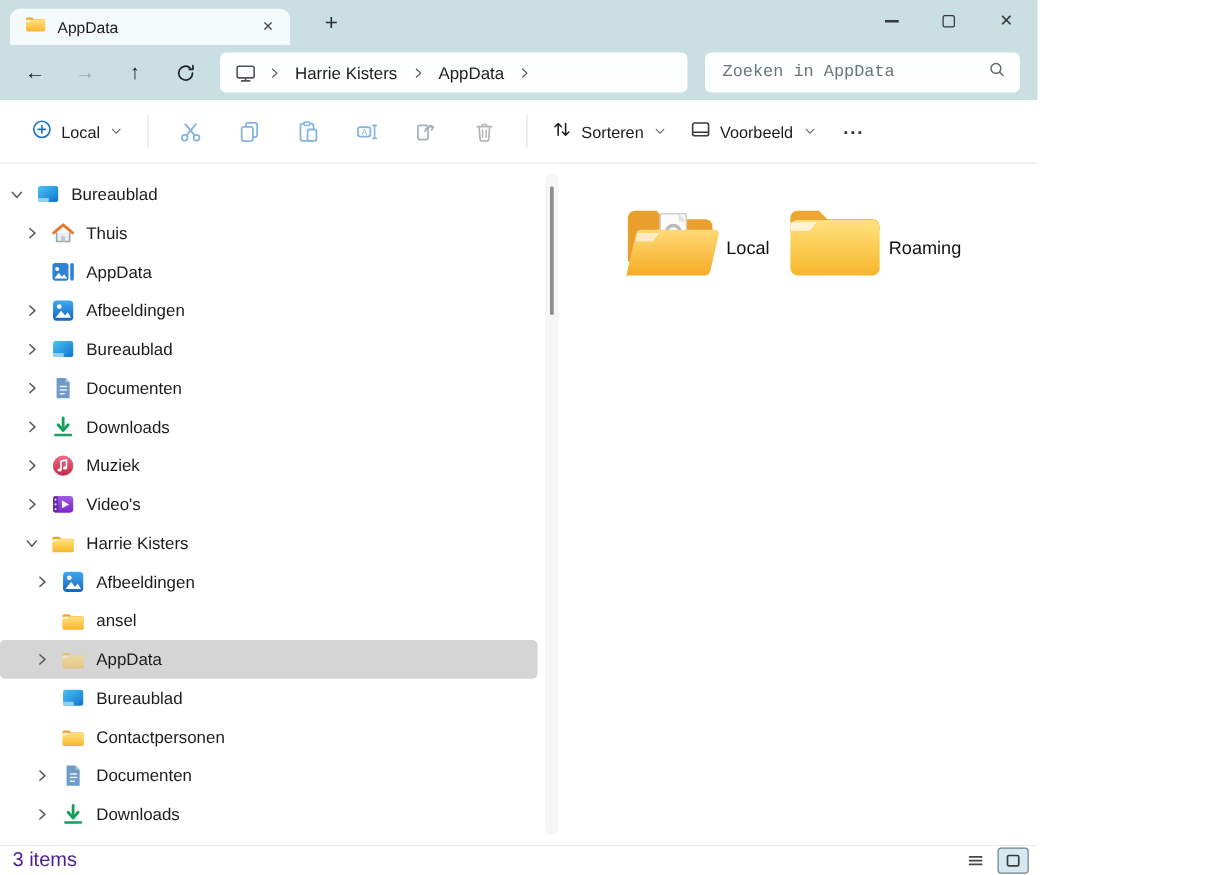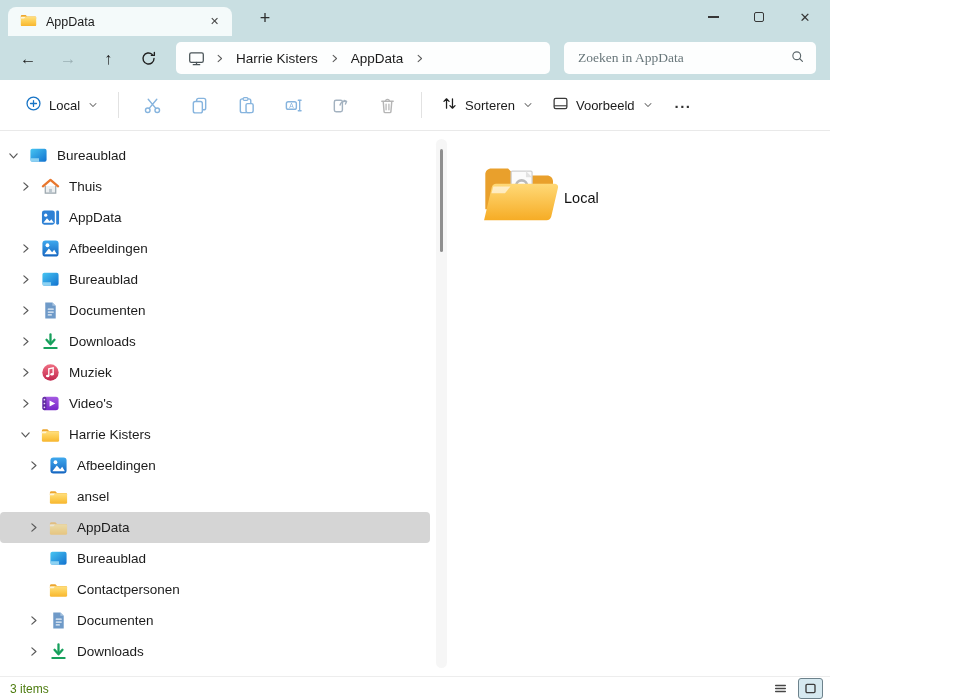--- a/index.html
+++ b/index.html
@@ -28,38 +28,38 @@
   .nav-btn { width: 36px; height: 32px; display: flex; align-items: center; justify-content: center; font-size: 16.5px; color: #1d1d1d; border-radius: 5px; }
   .nav-btn.disabled { color: #9aafb3; }
   .nav-btn svg { width: 17px; height: 17px; }
   .breadcrumb { flex: 1; height: 32px; background: #fdfefe; border-radius: 5px; margin-left: 6px;
                 display: flex; align-items: center; padding: 0 8px 0 12px; gap: 5px; font-size: 13.5px; }
   .breadcrumb .mon { width: 17px; height: 17px; margin-right: 4px; }
   .crumb { padding: 3px 6px; border-radius: 4px; }
   .bc-chev svg { width: 11px; height: 11px; display: block; }
   .searchbox { width: 252px; height: 32px; background: #fdfefe; border-radius: 5px; margin-left: 10px;
                display: flex; align-items: center; padding: 0 11px 0 14px; }
-  .searchbox input { border: none; outline: none; background: transparent; flex: 1; font-size: 13.5px; font-family: Liberation Serif, serif; color: #1d4ed8; min-width: 0; }
+  .searchbox input { border: none; outline: none; background: transparent; flex: 1; font-size: 13.5px; font-family: Liberation Mono, monospace; color: #1d4ed8; min-width: 0; }
   .searchbox input::placeholder { color: #68767a; opacity: 1; }
   .searchbox svg { width: 15px; height: 15px; flex: 0 0 15px; }
 
   
   .toolbar { flex: 0 0 51px; background: #fff; border-bottom: 1px solid #e9e9e9; display: flex; align-items: center; padding: 0 16px; }
   .tb-btn { display: flex; align-items: center; gap: 7px; padding: 7px 9px; border-radius: 5px; font-size: 13px; color: #1b1b1b; }
   .tb-icon { width: 47px; height: 36px; display: flex; align-items: center; justify-content: center; border-radius: 5px; }
   .tb-icon svg { width: 19px; height: 19px; }
   .tb-sep { width: 1px; height: 26px; background: #e2e2e2; margin: 0 10px; }
   .plus-circle svg { width: 17px; height: 17px; }
   .sort-ic svg, .view-ic svg, .prev-ic svg { width: 17px; height: 17px; }
   .dd-chev svg { width: 12px; height: 12px; margin-top: 2px; }
   .tb-more { font-weight: bold; letter-spacing: 1.5px; padding: 4px 12px 10px; font-size: 15px; color: #333; }
   .tb-spacer { flex: 1; }
 
   
-  .content { flex: 1; display: flex; min-height: 0; position: relative; }
+  .content { flex: 1; display: flex; min-height: 0; position: relative; gap: 17px; }
   .sidebar { width: 450px; flex: 0 0 450px; position: relative; padding-top: 9px; background: #fff; }
   .tree-row { height: 31px; display: flex; align-items: center; border-radius: 4px; margin-right: 20px; }
   .tree-row.selected { background: #d5d5d5; }
   .chev { width: 17px; height: 17px; display: flex; align-items: center; justify-content: center; flex: 0 0 17px; }
   .chev svg { width: 13px; height: 13px; }
   .chev.down svg { transform: rotate(90deg); }
   .lvl0 { padding-left: 5px; } .lvl1 { padding-left: 17px; } .lvl2 { padding-left: 25px; }
   .ticon { width: 19px; height: 19px; margin: 0 9px 0 7px; display: flex; align-items: center; justify-content: center; flex: 0 0 19px; }
   .ticon svg { width: 19px; height: 19px; }
   .ticon svg.fold { height: 16px; }
@@ -68,21 +68,21 @@
   .sb-scroll { position: absolute; right: 3px; top: 8px; bottom: 8px; width: 11px; background: #f6f6f6; border-radius: 6px; }
   .sb-thumb { position: absolute; left: 4px; top: 10px; width: 3px; height: 103px; background: #8f8f8f; border-radius: 2px; }
 
   .main { flex: 1; padding: 25px 10px 0 24px; display: flex; align-items: flex-start; gap: 12px; }
   .tile { width: 118px; display: flex; flex-direction: row; align-items: center; padding: 4px 4px 8px; border-radius: 4px; }
   .tile svg { width: 86px; height: 64px; }
   .tile-label { margin-top: 8px; font-size: 14.5px; color: #111; }
 
   
   .statusbar { flex: 0 0 24px; border-top: 1px solid #ededed; display: flex; align-items: center; padding: 0 7px 0 10px; }
-  .status-count { font-size: 12px; color: #4d7c0f; }
+  .status-count { font-size: 16px; color: #4c1d95; }
   .sb-spacer { flex: 1; }
   .view-toggle { width: 25px; height: 21px; display: flex; align-items: center; justify-content: center; margin-left: 5px; border-radius: 3px; }
   .view-toggle svg { width: 15px; height: 15px; }
   .view-toggle.active { border: 1px solid #6d828c; background: #d6e9f0; }
 
   .defs-holder { position: absolute; width: 0; height: 0; overflow: hidden; }
 </style>
 </head>
 <body>
 
@@ -631,20 +631,26 @@
       </div>
     </aside>
 
     <section class="main">
       <div class="tile">
         <span><svg viewBox="0 0 64 52" width="86" height="64">
               <use href="#sym-folder-open"></use>
             </svg></span>
         <span class="tile-label">Local</span>
       </div>
+      <div class="tile">
+        <span><svg viewBox="0 0 64 52" width="86" height="64">
+              <use href="#sym-folder"></use>
+            </svg></span>
+        <span class="tile-label">Roaming</span>
+      </div>
     </section>
   </div>
 
   <footer class="statusbar">
     <span class="status-count">3 items</span>
     <span class="sb-spacer"></span>
     <span class="view-toggle">
         <svg viewBox="0 0 20 20">
           <use href="#sym-lines"></use>
         </svg>

